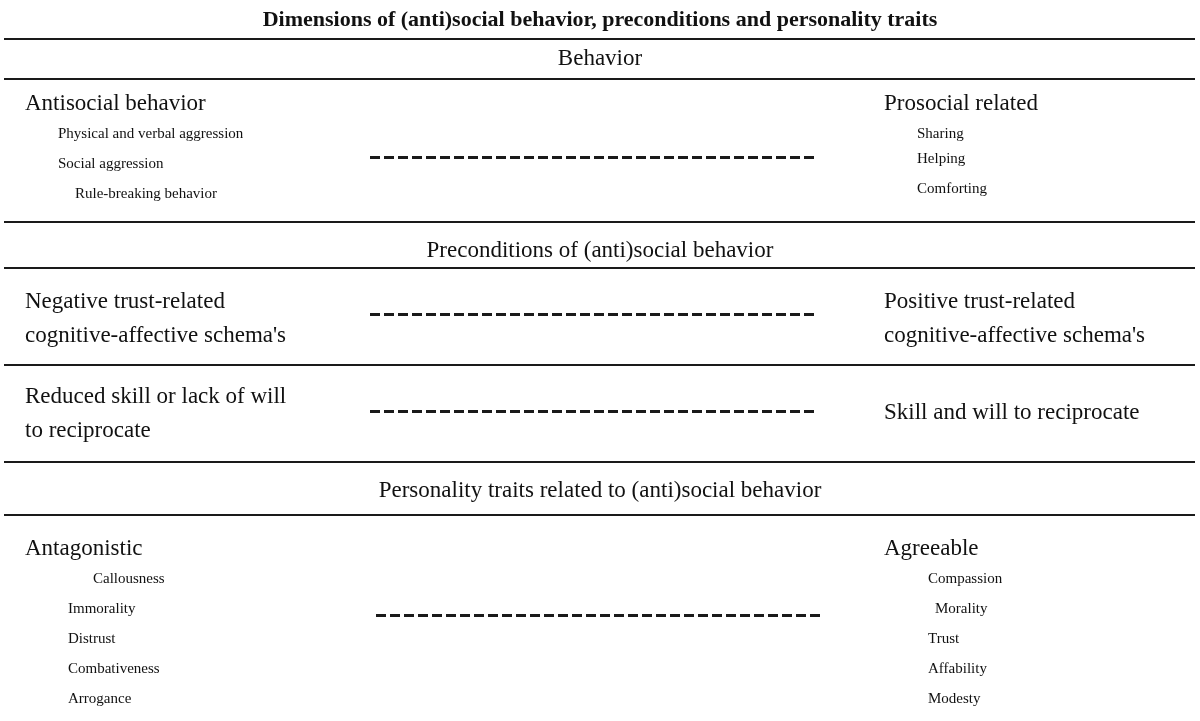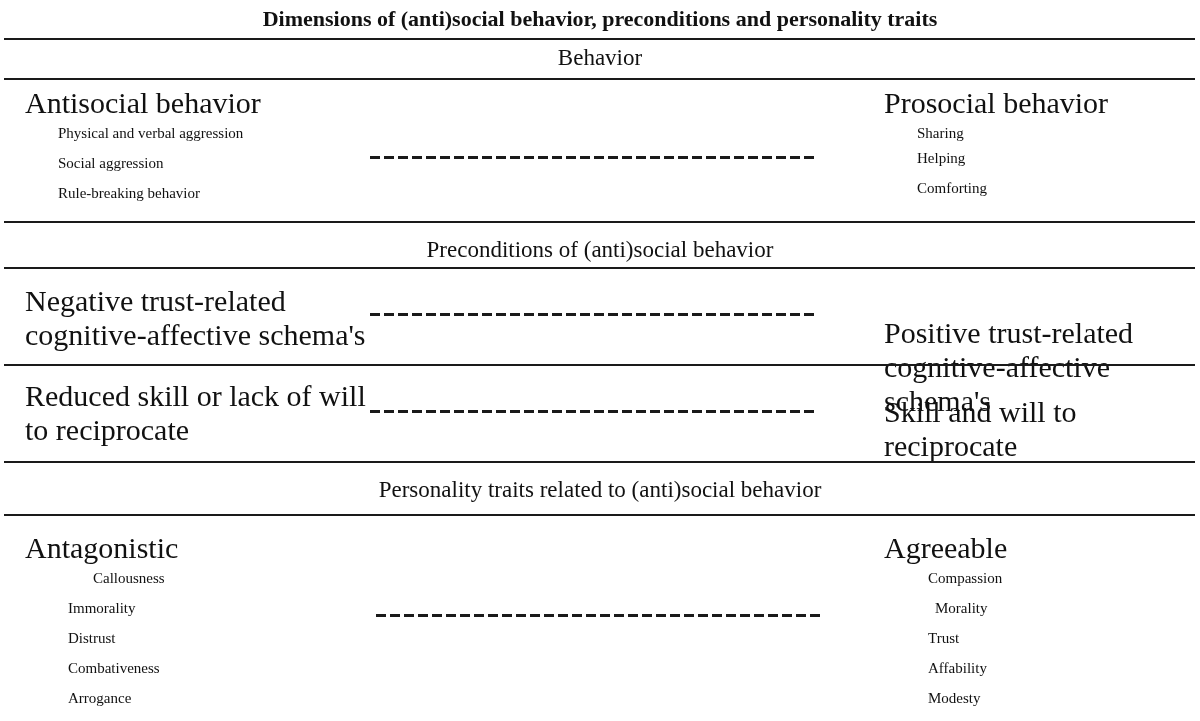--- a/index.html
+++ b/index.html
@@ -40,21 +40,21 @@
       font-size: 23px;
       line-height: 28px;
     }
     .cell {
       position: absolute;
       font-size: 23px;
       line-height: 32px;
     }
     .cell .head {
       display: block;
-      font-size: 30px;
+      font-size: 23px;
       line-height: 30px;
     }
     .sub {
       display: block;
       font-size: 15px;
       line-height: 30px;
     }
     .dash {
       position: absolute;
       height: 3px;
@@ -67,41 +67,41 @@
 <div class="title">Dimensions of (anti)social behavior, preconditions and personality traits</div>
 
 <div class="rule" style="top:38px;"></div>
 <div class="section-head" style="top:44px;">Behavior</div>
 <div class="rule" style="top:78px;"></div>
 
 <div class="cell" style="left:25px; top:88px;">
   <span class="head">Antisocial behavior</span>
   <span class="sub" style="margin-left:33px;">Physical and verbal aggression</span>
   <span class="sub" style="margin-left:33px;">Social aggression</span>
-  <span class="sub" style="margin-left:33px;">Rule-breaking behavior</span>
+  <span class="sub" style="margin-left:50px;">Rule-breaking behavior</span>
 </div>
 <div class="dash" style="left:370px; top:156px; width:448px;"></div>
 <div class="cell" style="left:884px; top:88px;">
-  <span class="head">Prosocial behavior</span>
+  <span class="head">Prosocial related</span>
   <span class="sub" style="margin-left:33px;">Sharing</span>
   <span class="sub" style="margin-left:33px; line-height:30px; margin-top:-5px;">Helping</span>
   <span class="sub" style="margin-left:33px;">Comforting</span>
 </div>
 
 <div class="rule" style="top:221px;"></div>
 <div class="section-head" style="top:236px;">Preconditions of (anti)social behavior</div>
 <div class="rule" style="top:267px;"></div>
 
 <div class="cell" style="left:25px; top:284px; line-height:34px;">
   <span class="head" style="line-height:34px;">Negative trust-related</span>
   <span class="head" style="line-height:34px;">cognitive-affective schema's</span>
 </div>
 <div class="dash" style="left:370px; top:313px; width:448px;"></div>
 <div class="cell" style="left:884px; top:284px;">
-  <span class="head" style="line-height:34px;margin-top:32px;">Positive trust-related</span>
+  <span class="head" style="line-height:34px;">Positive trust-related</span>
   <span class="head" style="line-height:34px;">cognitive-affective schema's</span>
 </div>
 
 <div class="rule" style="top:364px;"></div>
 
 <div class="cell" style="left:25px; top:379px;">
   <span class="head" style="line-height:34px;">Reduced skill or lack of will</span>
   <span class="head" style="line-height:34px;">to reciprocate</span>
 </div>
 <div class="dash" style="left:370px; top:410px; width:448px;"></div>

